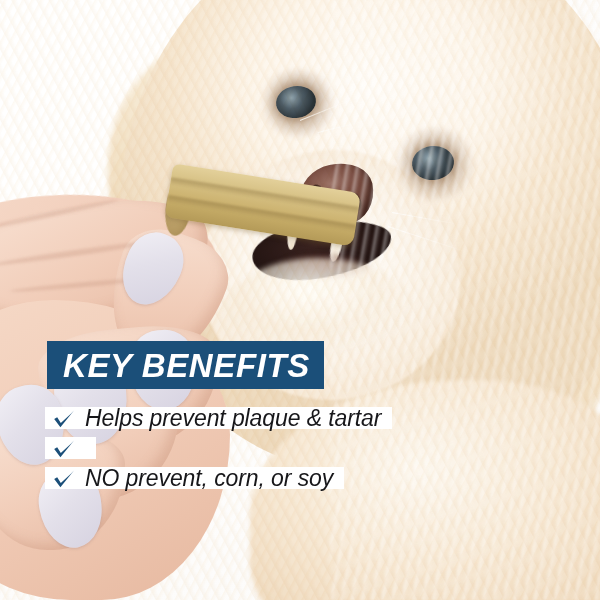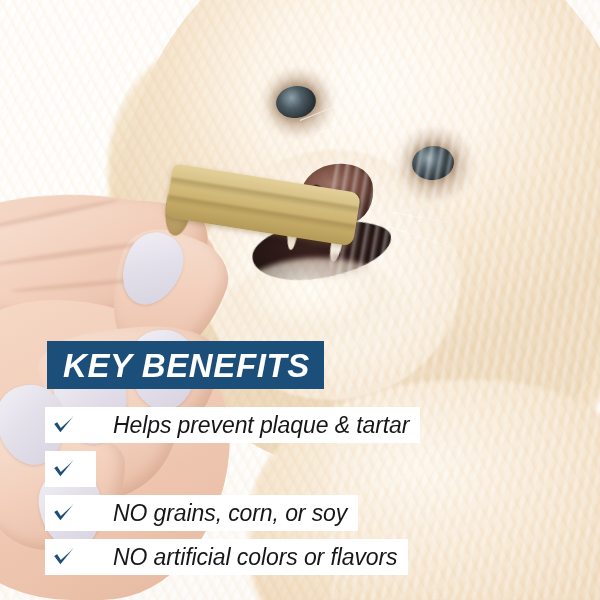--- a/index.html
+++ b/index.html
@@ -340,26 +340,25 @@
     position: absolute;
     left: 29px;
     top: 407px;
     display: flex;
     flex-direction: column;
     gap: 8px;
     align-items: flex-start;
   }
   .benefit-row {
     display: flex;
-    align-items: center;
+    align-items: flex-start;
     background: #ffffff;
-    height: 36px;
+    height: 22px;
     padding: 0 11px 0 6px;
     box-sizing: border-box;
-    gap: 28px;
   }
   .check-icon {
     width: 26px;
     height: 26px;
     flex: 0 0 26px;
     display: block;
     margin-right: 8px;
   }
   .benefit-text {
     font-family: "Liberation Sans", sans-serif;
@@ -452,26 +451,20 @@
       <div class="benefit-row">
         <svg class="check-icon" viewBox="0 0 26 26">
           <path d="M3.2 12.0 L9.4 20.2 L23.0 3.4 L20.2 6.6 L9.8 16.0 L6.2 10.2 Z" fill="#1b4f79"></path>
         </svg>
       </div>
 
       <div class="benefit-row">
         <svg class="check-icon" viewBox="0 0 26 26">
           <path d="M3.2 12.0 L9.4 20.2 L23.0 3.4 L20.2 6.6 L9.8 16.0 L6.2 10.2 Z" fill="#1b4f79"></path>
         </svg>
-        <span class="benefit-text">NO grains, corn, or soy</span>
+        <span class="benefit-text">NO prevent, corn, or soy</span>
       </div>
 
-      <div class="benefit-row">
-        <svg class="check-icon" viewBox="0 0 26 26">
-          <path d="M3.2 12.0 L9.4 20.2 L23.0 3.4 L20.2 6.6 L9.8 16.0 L6.2 10.2 Z" fill="#1b4f79"></path>
-        </svg>
-        <span class="benefit-text">NO artificial colors or flavors</span>
-      </div>
 
     </div>
   </div>
 
 </div>
 
 </body></html>

